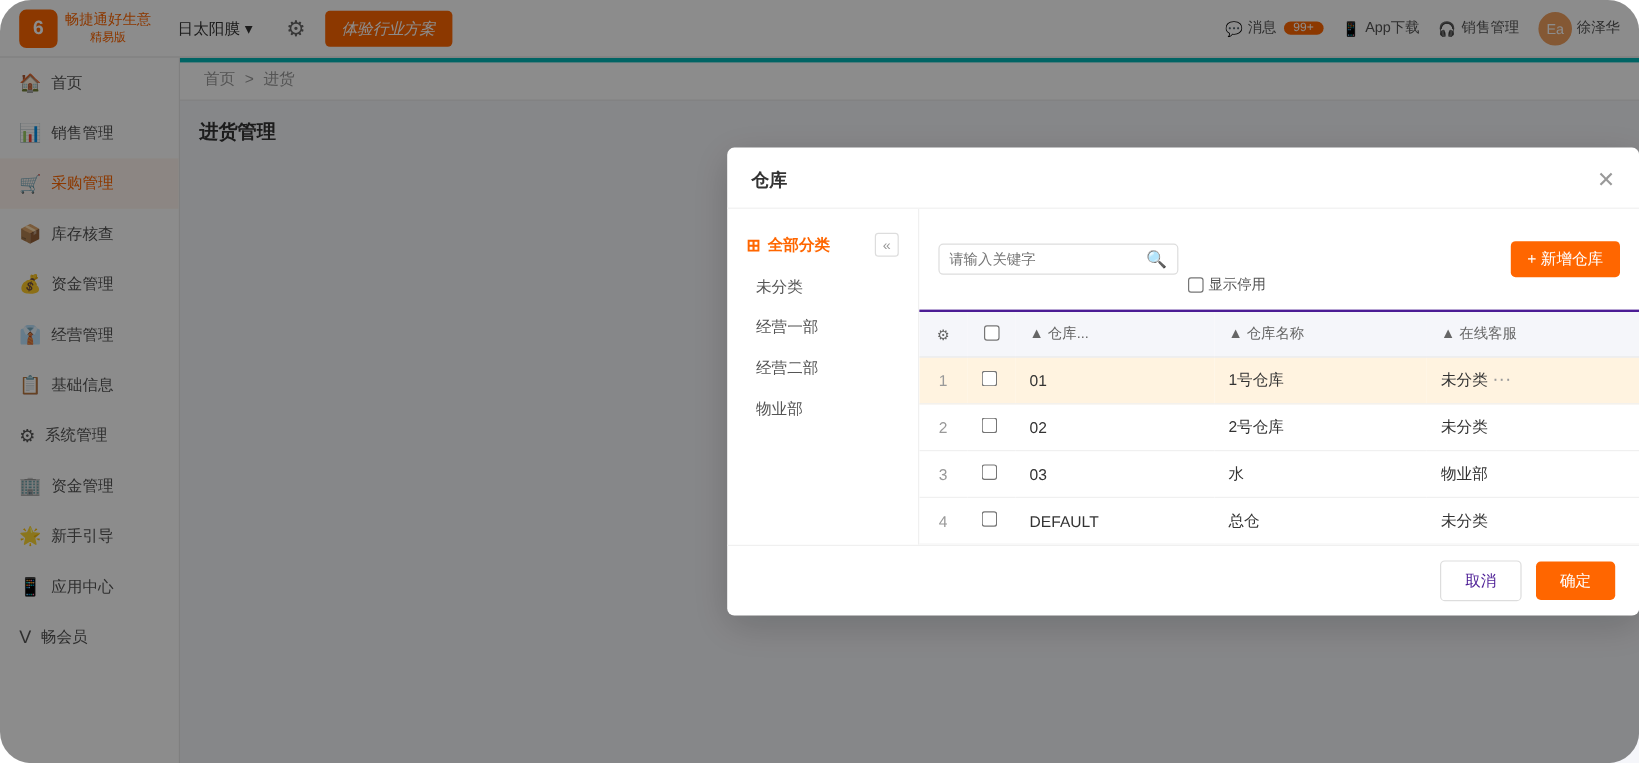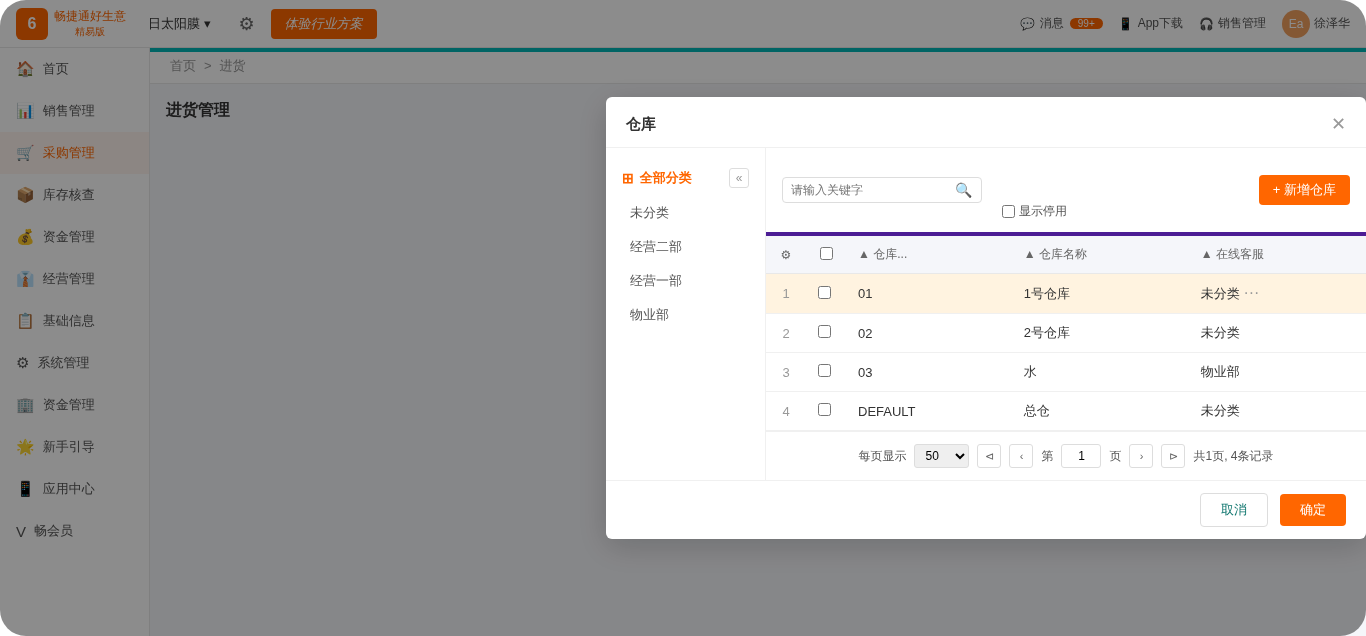--- a/index.html
+++ b/index.html
@@ -138,22 +138,22 @@
     }
     .category-item {
       padding: 8px 16px 8px 24px;
       cursor: pointer; color: #555; font-size: 13px;
     }
 
     
     .modal-right { flex: 1; display: flex; flex-direction: column; overflow: hidden; }
     .modal-toolbar {
       padding: 12px 16px;
-      display: flex; align-items: center; gap: 20px;
-      border-bottom: 4px solid #4c1d95;
+      display: flex; align-items: center; gap: 8px;
+      border-bottom: 2px solid #4c1d95;
     }
     .search-box {
       display: flex; align-items: center;
       border: 1px solid #ddd; border-radius: 4px;
       padding: 4px 8px; background: #fff;
       width: 200px;
     }
     .search-box input {
       border: none; outline: none; flex: 1; font-size: 12px; color: #555;
     }
@@ -204,21 +204,21 @@
     }
 
     
     .modal-footer {
       padding: 12px 20px;
       display: flex; align-items: center; justify-content: flex-end;
       gap: 12px; border-top: 1px solid #f0f0f0;
     }
     .cancel-btn {
       padding: 7px 20px; border: 1px solid #ddd; background: #fff;
-      border-radius: 4px; cursor: pointer; font-size: 13px; color: #0f766e;
+      border-radius: 4px; cursor: pointer; font-size: 13px; color: #4c1d95;
     }
     .confirm-btn {
       padding: 7px 20px; border: none; background: #f60;
       border-radius: 4px; cursor: pointer; font-size: 13px; color: #fff;
     }
 
     
     .teal-strip {
       height: 4px; background: #00b7b7; 
       position: absolute; top: 0; right: 0; width: 100%;
@@ -347,22 +347,22 @@
 
     <div class="modal-body">
 
       <div class="category-panel">
         <div class="category-header">
           <span class="grid-icon">⊞</span>
           <span>全部分类</span>
           <button class="collapse-btn">«</button>
         </div>
         <div class="category-item">未分类</div>
+        <div class="category-item">经营一部</div>
         <div class="category-item">经营二部</div>
-        <div class="category-item">经营一部</div>
         <div class="category-item">物业部</div>
       </div>
 
       <div class="modal-right">
 
         <div class="modal-toolbar">
           <div class="search-box">
             <input type="text" placeholder="请输入关键字" style="">
             <span class="search-icon">🔍</span>
           </div>
@@ -432,36 +432,20 @@
       <td>总仓</td>
       <td>
         未分类
         
       </td>
     </tr>
               </tbody>
           </table>
         </div>
 
-        <div class="modal-pagination">
-          <span>每页显示</span>
-          <select class="page-size-select">
-            <option value="50">50</option>
-            <option value="20">20</option>
-            <option value="100">100</option>
-          </select>
-          <button class="page-nav-btn">⊲</button>
-          <button class="page-nav-btn">‹</button>
-          <span>第</span>
-          <input type="text" class="page-input" value="1" style="">
-          <span>页</span>
-          <button class="page-nav-btn">›</button>
-          <button class="page-nav-btn">⊳</button>
-          <span>共1页, 4条记录</span>
-        </div>
       </div>
     </div>
 
     <div class="modal-footer">
       <button class="cancel-btn">取消</button>
       <button class="confirm-btn">确定</button>
     </div>
   </div>
 </div>
 

